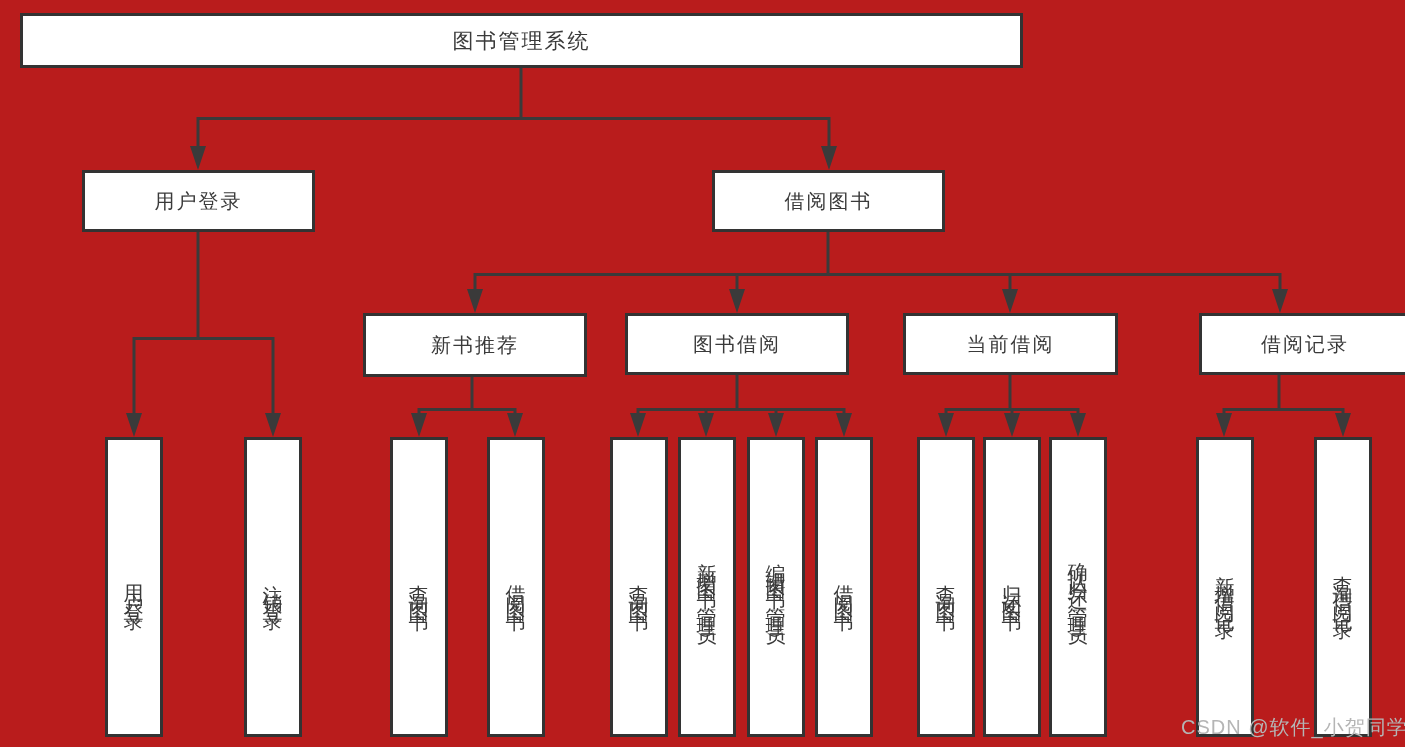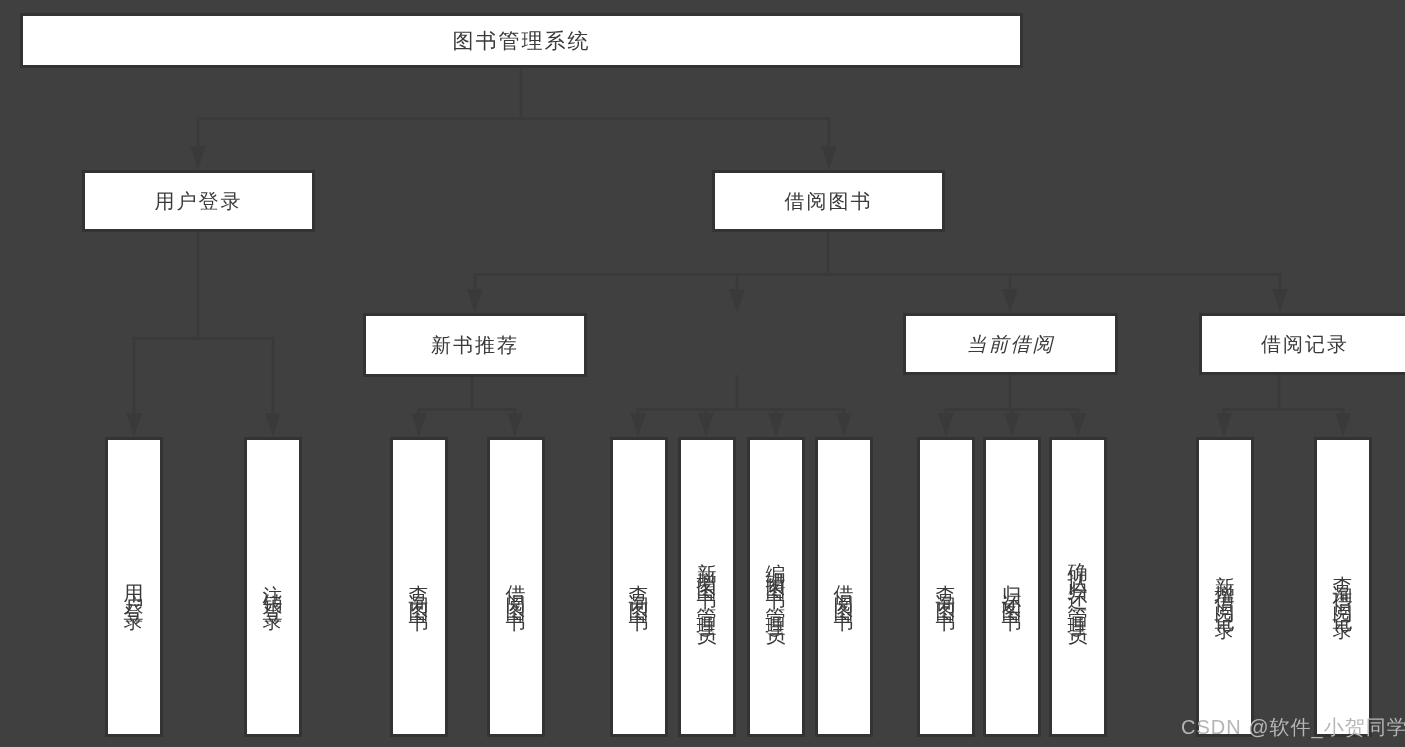--- a/index.html
+++ b/index.html
@@ -1,17 +1,17 @@
 <!DOCTYPE html>
 <html><head>
 <meta charset="utf-8">
 <style>
   html,body{margin:0;padding:0;background:#ffffff;}
   .stage{
-    position:relative;width:1405px;height:747px;background:#404040;overflow:hidden;
+    position:relative;width:1405px;height:747px;background:#b91c1c;overflow:hidden;
     font-family:"Liberation Sans","DejaVu Sans",sans-serif;color:#3a3a3a;
   }
   .connectors{position:absolute;left:0;top:0;width:1405px;height:747px;}
   .node{
     position:absolute;box-sizing:border-box;border:3px solid #333333;background:#ffffff;
     display:flex;align-items:center;justify-content:center;
   }
   .hlabel{font-size:20px;letter-spacing:2px;white-space:nowrap;color:#3a3a3a;}
   .root-box .hlabel{font-size:21px;}
   .vbox{top:437px;width:58px;height:300px;}
@@ -91,21 +91,24 @@
   <div class="node" style="left:82px;top:170px;width:233px;height:62px;">
     <span class="hlabel">用户登录</span>
   </div>
   <div class="node" style="left:712px;top:170px;width:233px;height:62px;">
     <span class="hlabel">借阅图书</span>
   </div>
 
   <div class="node" style="left:363px;top:313px;width:224px;height:64px;">
     <span class="hlabel">新书推荐</span>
   </div>
-  <div class="node" style="left:903px;top:313px;width:215px;height:62px;font-style:italic;">
+  <div class="node" style="left:625px;top:313px;width:224px;height:62px;">
+    <span class="hlabel">图书借阅</span>
+  </div>
+  <div class="node" style="left:903px;top:313px;width:215px;height:62px;">
     <span class="hlabel">当前借阅</span>
   </div>
   <div class="node" style="left:1173px;top:313px;width:212px;height:62px;margin-left:26px;">
     <span class="hlabel">借阅记录</span>
   </div>
 
   <div class="node vbox" style="left:105px;">
     <span class="vlabel">用户登录</span>
   </div>
   <div class="node vbox" style="left:244px;">

